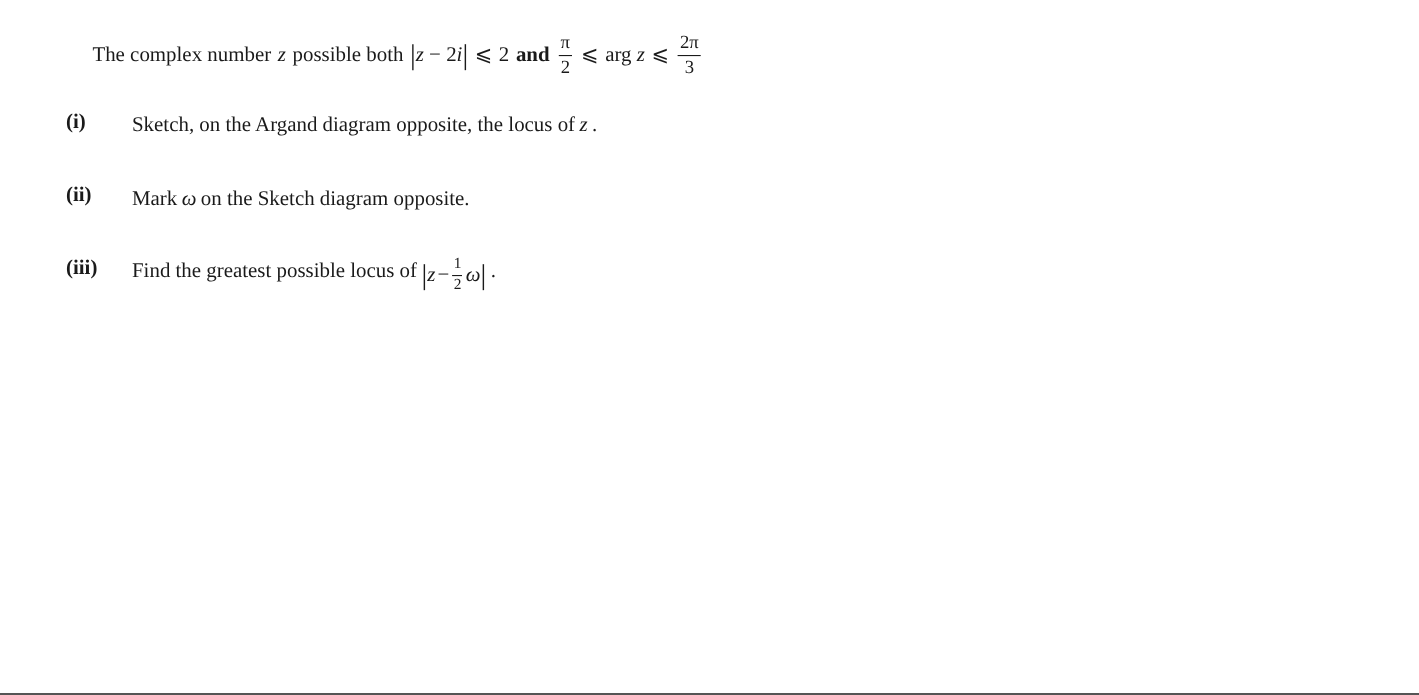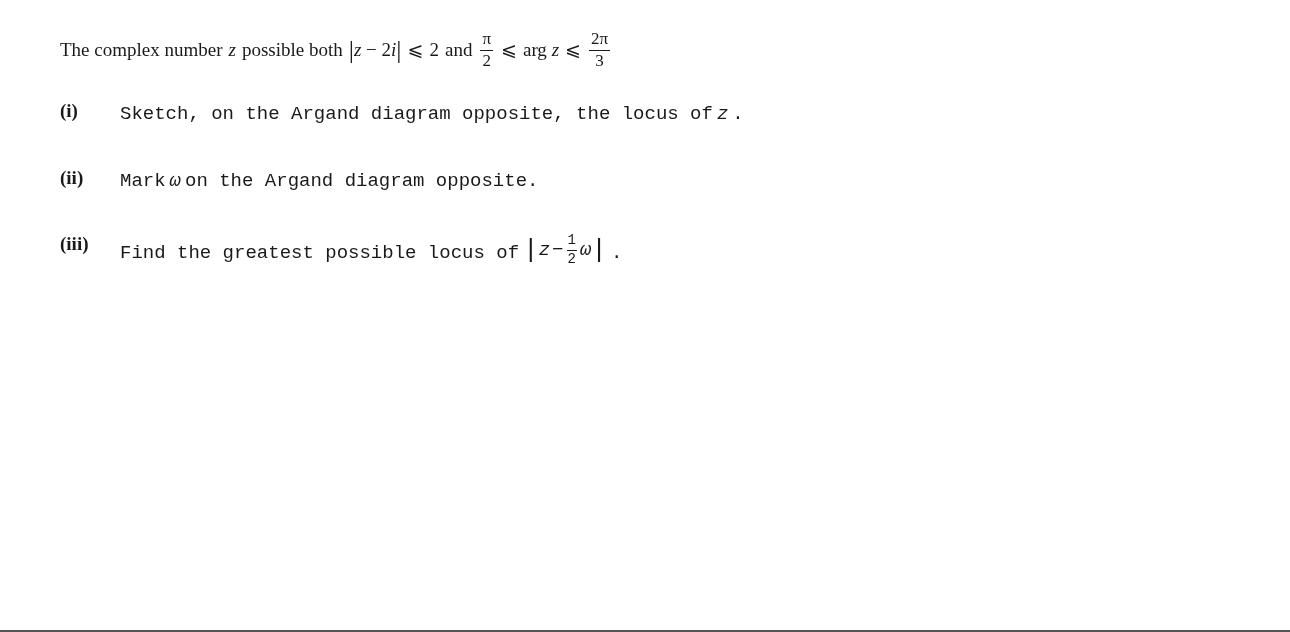--- a/index.html
+++ b/index.html
@@ -29,20 +29,21 @@
       margin-bottom: 30px;
       line-height: 1.6;
       font-size: 19px;
     }
 
     .math-line {
       display: flex;
       align-items: center;
       flex-wrap: wrap;
       gap: 6px;
+      margin-left: 24px;
     }
 
     .frac {
       display: inline-flex;
       flex-direction: column;
       align-items: center;
       vertical-align: middle;
       margin: 0 2px;
       line-height: 1.1;
     }
@@ -81,32 +82,31 @@
       font-weight: bold;
       font-size: 19px;
       min-width: 60px;
       padding-top: 0px;
     }
 
     .part-text {
       font-size: 19px;
       line-height: 1.5;
       display: flex;
-      align-items: flex-end;
+      align-items: flex-start;
       flex-wrap: wrap;
       gap: 4px;
-      font-family: Liberation Mono, monospace;
     }
 
     .italic {
       font-style: italic;
     }
 
     .bold {
-      font-weight: normal;
+      font-weight: bold;
     }
 
     .bottom-line {
       position: absolute;
       bottom: 0;
       left: 0;
       right: 0;
       height: 2px;
       background: #555;
     }
@@ -173,21 +173,21 @@
       <span class="italic">z</span>
       <span>.</span>
     </div>
   </div>
 
   <div class="part">
     <div class="part-label">(ii)</div>
     <div class="part-text">
       <span>Mark</span>
       <span class="italic">ω</span>
-      <span>on the Argand diagram opposite.</span>
+      <span>on the Sketch diagram opposite.</span>
     </div>
   </div>
 
   <div class="part">
     <div class="part-label">(iii)</div>
     <div class="part-text">
       <span>Find the greatest possible locus of</span>
 
       <span class="abs-val">
         <span class="bar">|</span>

